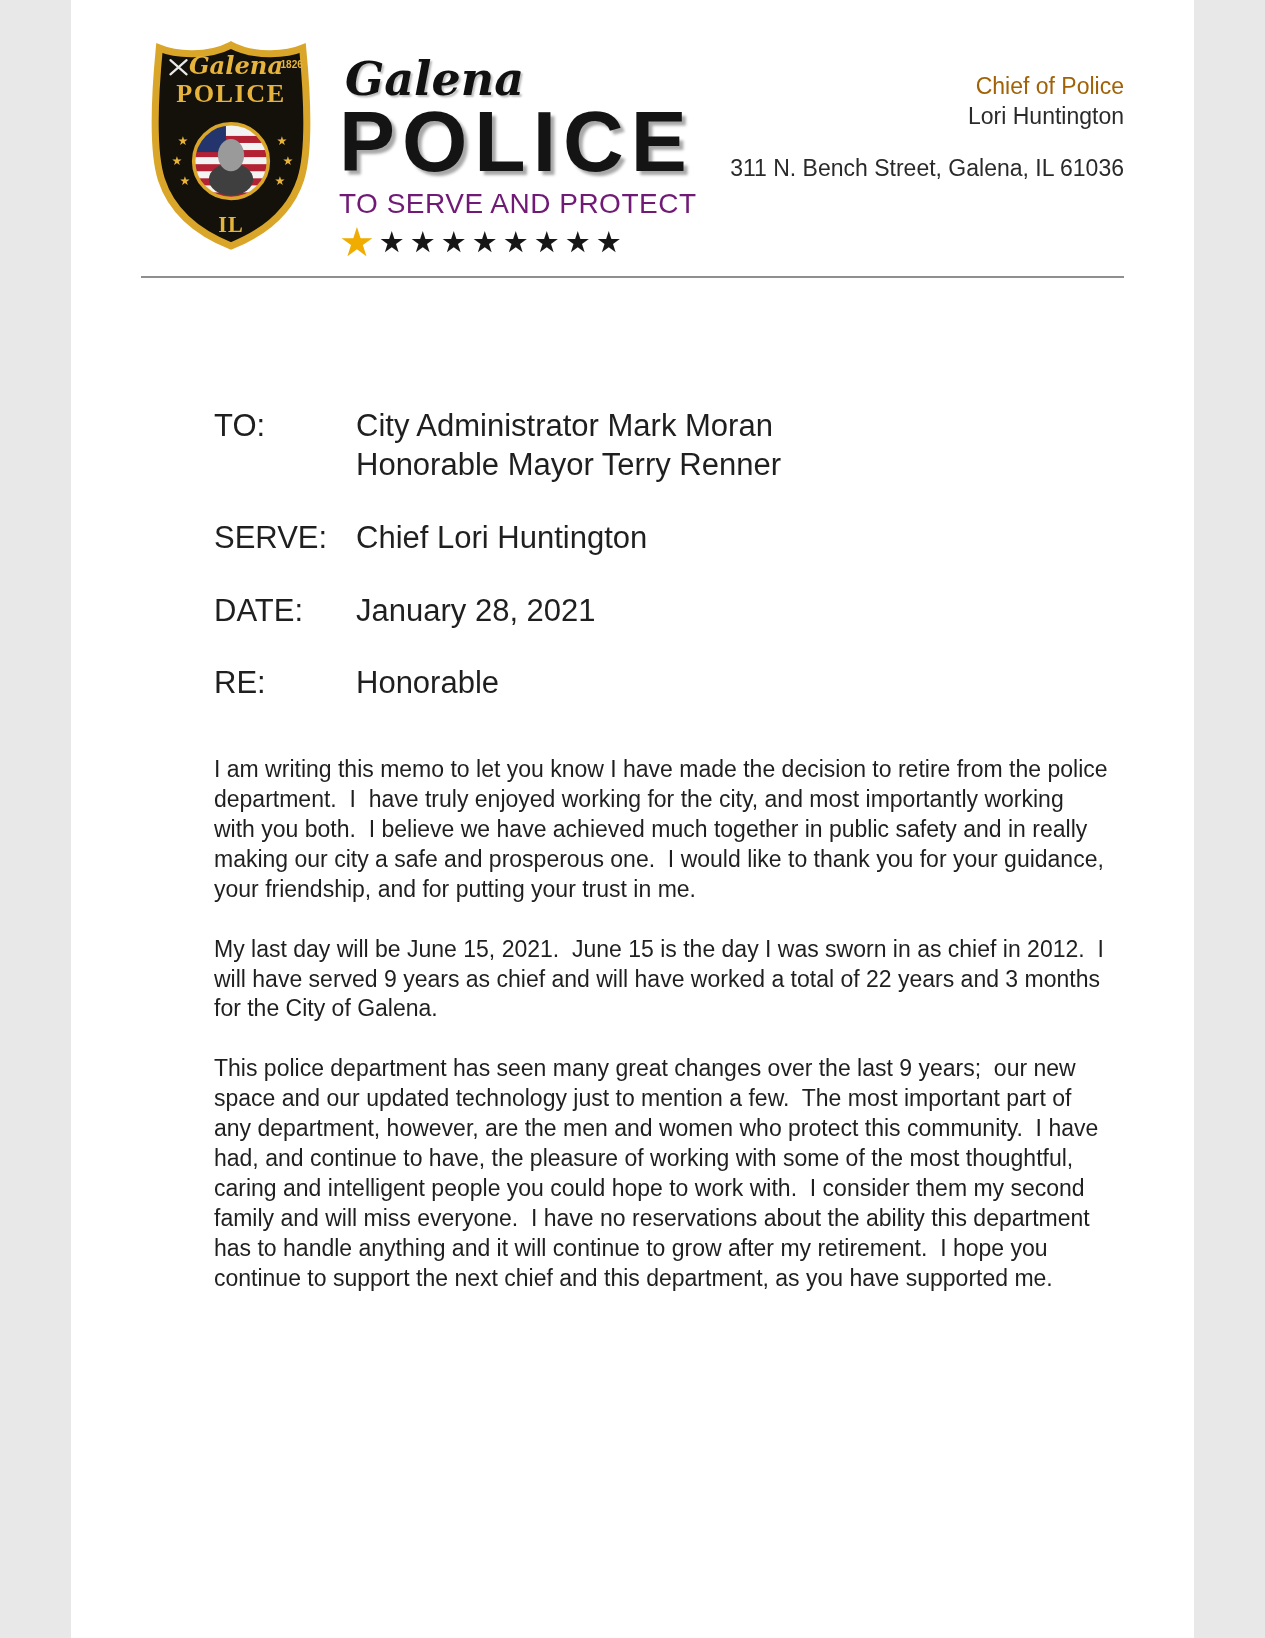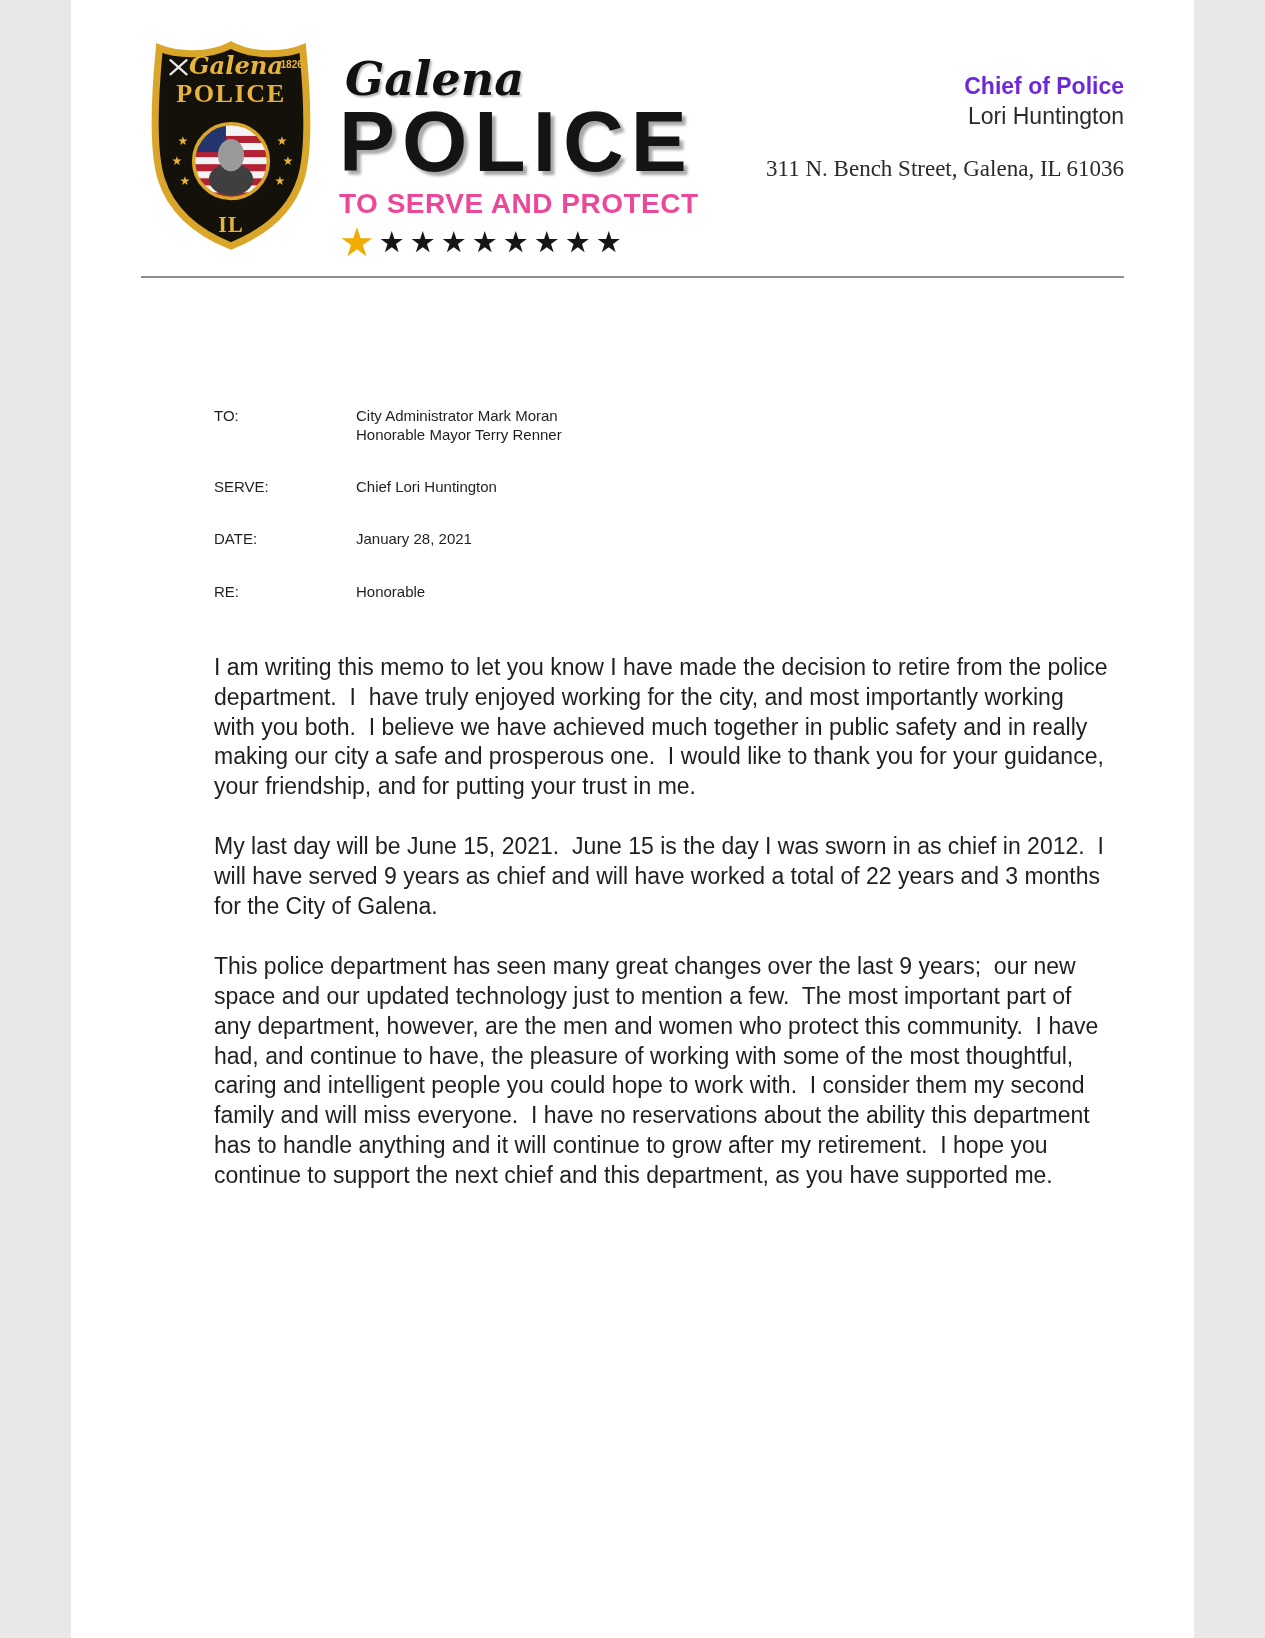--- a/index.html
+++ b/index.html
@@ -35,49 +35,49 @@
     font-family:"Liberation Sans", sans-serif;
     font-weight:900;
     font-size:84px;
     letter-spacing:7px;
     line-height:0.95;
     color:#141414;
     text-shadow:4px 4px 3px #a8a8a8;
     transform:scaleY(1.02);
   }
   .motto {
-    font-weight:bold;
+    font-weight:normal;
     font-size:28px;
     letter-spacing:0.5px;
-    color:#ec4899;
+    color:#701a75;
     margin-top:6px;
   }
   .stars { line-height:1; margin-top:2px; white-space:nowrap; }
   .gold-star { color:#f0ad00; font-size:40px; vertical-align:middle; margin-right:4px; }
   .black-stars { color:#161616; font-size:29px; letter-spacing:5px; vertical-align:middle; }
   .contact {
     margin-left:auto;
     text-align:right;
     padding-top:34px;
     font-size:23px;
     color:#2a2a2a;
     line-height:1.3;
   }
-  .contact .title { font-weight:bold; color:#6d28d9; }
-  .contact .addr { margin-top:22px;font-family:Liberation Serif, serif; }
+  .contact .title { font-weight:normal; color:#a16207; }
+  .contact .addr { margin-top:22px; }
   .contact .phones { margin-top:28px; }
   .divider {
     border-top:2px solid #8f8f8f;
     margin:14px 70px 0 70px;
   }
   
   .memo-fields { margin:128px 0 0 143px; }
   .field-row {
     display:flex;
-    font-size:15px;
+    font-size:31px;
     margin-bottom:33px;
     line-height:1.28;
     margin-top:27px;
   }
   .field-label { width:142px; flex:0 0 142px; }
   .field-value div { white-space:pre-wrap; }
   
   .letter-body {
     margin:52px 85px 0 143px;
     font-size:23px;

